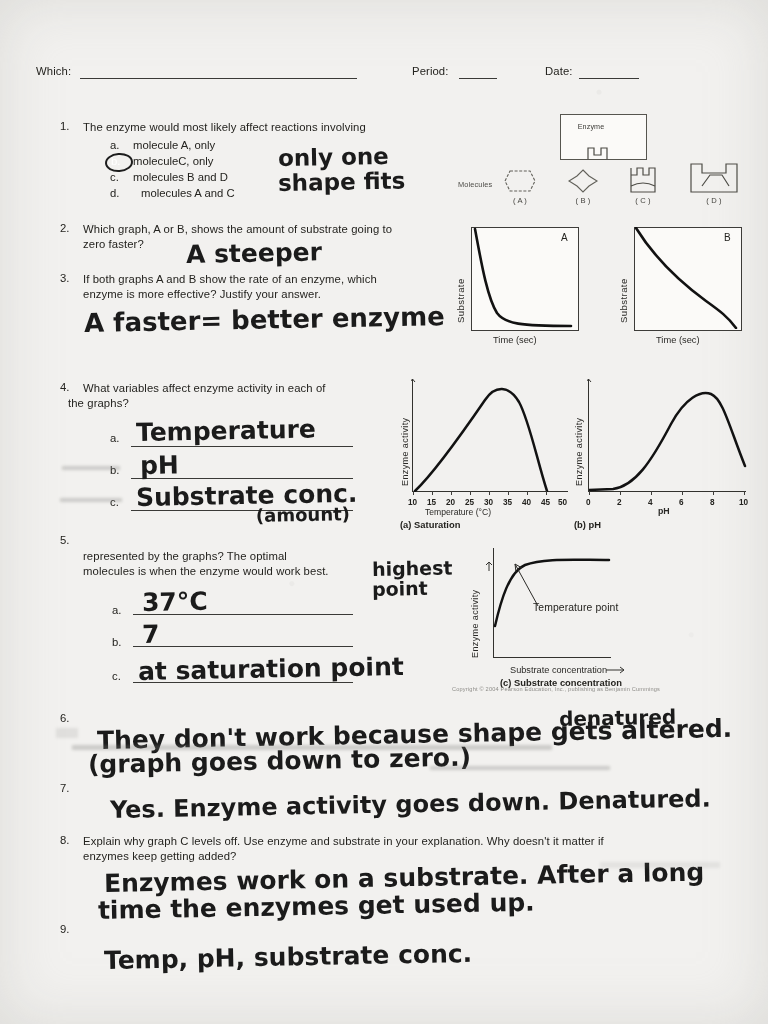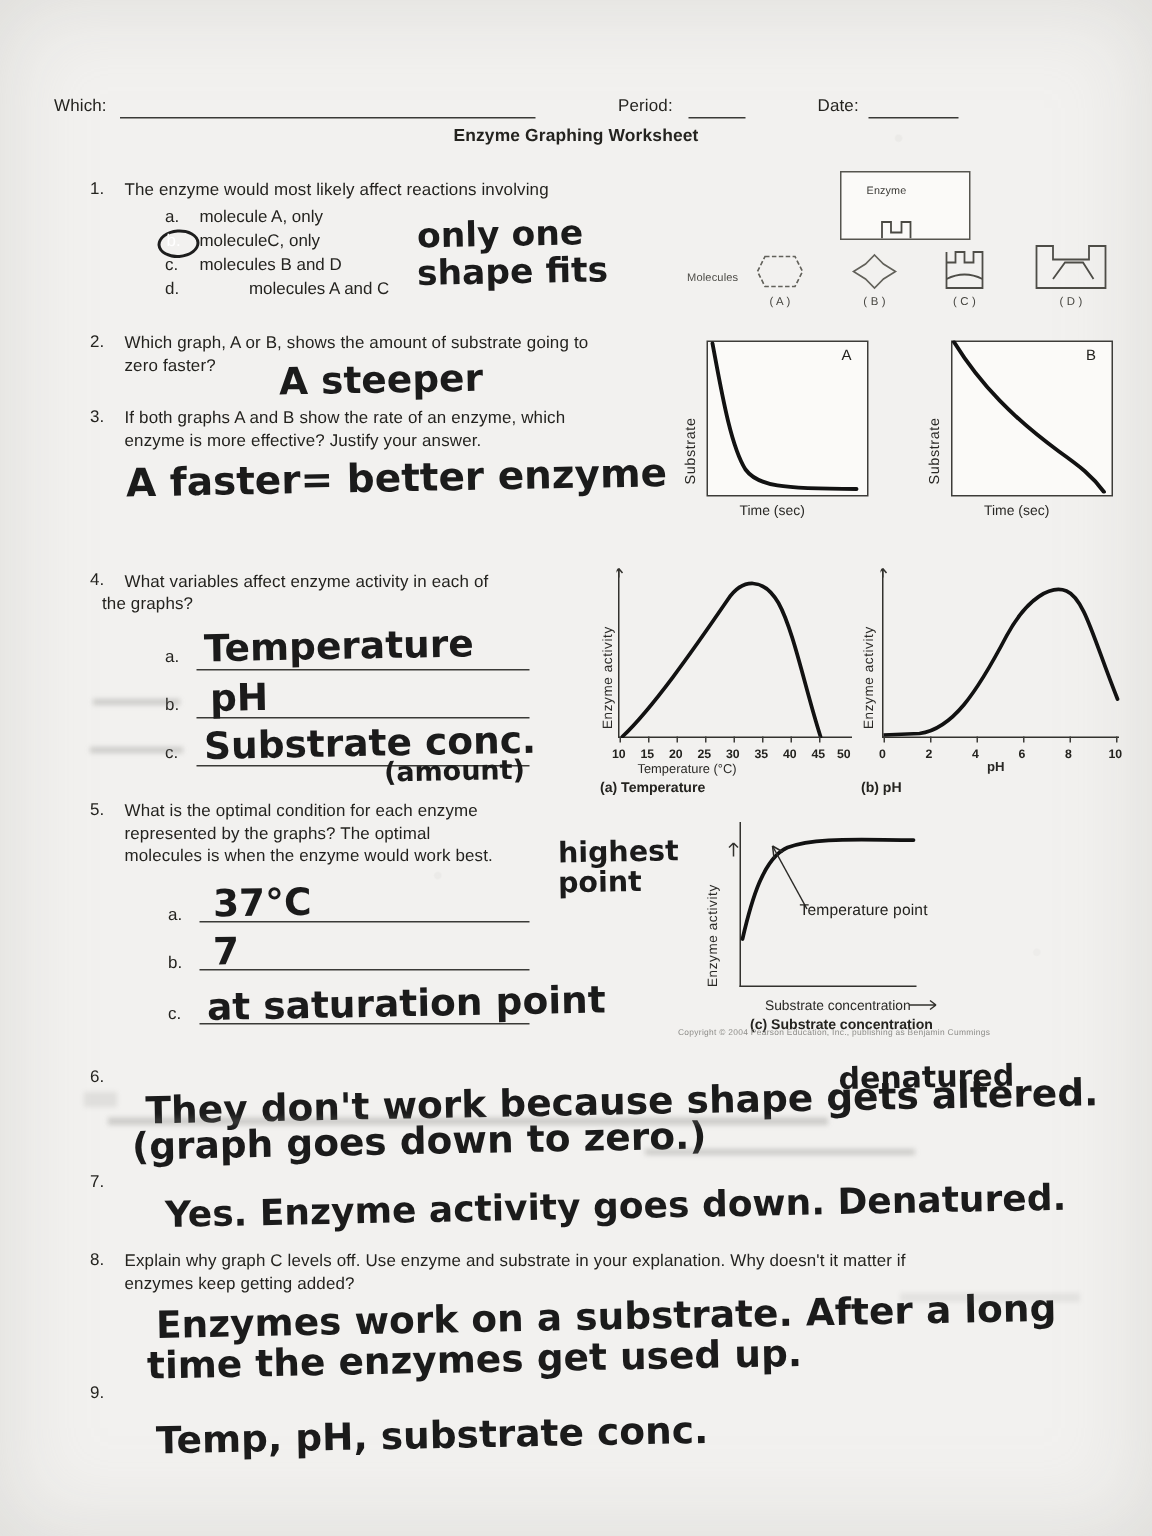--- a/index.html
+++ b/index.html
@@ -47,37 +47,36 @@
 
   <div class="abs prt" style="left:36px;top:64px;">Which:</div>
   <div class="rule" style="left:80px;top:78px;width:277px;"></div>
 
   <div class="abs prt" style="left:412px;top:64px;">Period:</div>
   <div class="rule" style="left:459px;top:78px;width:38px;"></div>
 
   <div class="abs prt" style="left:545px;top:64px;">Date:</div>
   <div class="rule" style="left:579px;top:78px;width:60px;"></div>
 
-  <div class="abs prt prt-b" style="left:0;top:84px;width:768px;text-align:center;font-size:11.6px;">Enzyme Graphing Worksheet</div>
 
   <div class="qnum" style="left:60px;top:120px;">1.</div>
   <div class="abs prt" style="left:83px;top:120px;width:340px;">The enzyme would most likely affect reactions involving</div>
 
   <div class="opt" style="left:110px;top:139px;">a.</div>
   <div class="opt" style="left:133px;top:139px;">molecule A, only</div>
 
   <div class="circ" style="left:105px;top:153px;"></div>
   <div class="opt" style="left:111px;top:155px;color:#fff;z-index:3;">b.</div>
   <div class="opt" style="left:133px;top:155px;">moleculeC, only</div>
 
   <div class="opt" style="left:110px;top:171px;">c.</div>
   <div class="opt" style="left:133px;top:171px;">molecules B and D</div>
 
   <div class="opt" style="left:110px;top:187px;">d.</div>
-  <div class="opt" style="left:143px;top:187px;padding-left:23px;">molecules A and C</div>
+  <div class="opt" style="left:118px;top:187px;padding-left:23px;">molecules A and C</div>
 
   <div class="abs hw" style="left:278px;top:145px;font-size:23px;">only one</div>
   <div class="abs hw" style="left:278px;top:170px;font-size:23px;">shape fits</div>
 
   <div class="abs" style="left:455px;top:110px;width:300px;height:105px;">
     <div class="abs" style="left:105px;top:4px;width:85px;height:44px;border:1.1px solid #56554f;background:#fbfaf8;"></div>
     <div class="abs prt" style="left:105px;top:10px;width:62px;text-align:center;font-size:7.2px;color:#3a3935;">Enzyme</div>
     <svg class="abs" style="left:105px;top:30px;" width="85" height="19">
       <path d="M28 19 L28 8 L34 8 L34 15 L41 15 L41 8 L47 8 L47 19" fill="none" stroke="#4a4943" stroke-width="1.2"></path>
     </svg>
@@ -178,21 +177,21 @@
     <div class="tnum" style="left:10px;top:120px;">10</div>
     <div class="tnum" style="left:29px;top:120px;">15</div>
     <div class="tnum" style="left:48px;top:120px;">20</div>
     <div class="tnum" style="left:67px;top:120px;">25</div>
     <div class="tnum" style="left:86px;top:120px;">30</div>
     <div class="tnum" style="left:105px;top:120px;">35</div>
     <div class="tnum" style="left:124px;top:120px;">40</div>
     <div class="tnum" style="left:143px;top:120px;">45</div>
     <div class="tnum" style="left:160px;top:120px;">50</div>
     <div class="axlab" style="left:27px;top:129px;font-size:8.6px;">Temperature (°C)</div>
-    <div class="cap" style="left:2px;top:141px;">(a) Temperature</div>
+    <div class="cap" style="left:2px;top:141px;">(a) Saturation</div>
   </div>
 
   <div class="abs" style="left:572px;top:378px;width:188px;height:150px;">
     <div class="vlab" style="left:2px;top:12px;height:96px;font-size:9px;">Enzyme activity</div>
     <div class="abs" style="left:16px;top:2px;width:1.2px;height:112px;background:#33322e;"></div>
     <svg class="abs" style="left:15px;top:0px;" width="9" height="9">
       <path d="M1.5 7 L1.5 1 M1.5 1 L-1 4 M1.5 1 L4 4" stroke="#33322e" stroke-width="1" fill="none"></path>
     </svg>
     <div class="abs" style="left:16px;top:113px;width:158px;height:1.2px;background:#33322e;"></div>
     <svg class="abs" style="left:17px;top:2px;" width="158" height="112">
@@ -208,21 +207,20 @@
     <div class="tnum" style="left:45px;top:120px;">2</div>
     <div class="tnum" style="left:76px;top:120px;">4</div>
     <div class="tnum" style="left:107px;top:120px;">6</div>
     <div class="tnum" style="left:138px;top:120px;">8</div>
     <div class="tnum" style="left:167px;top:120px;">10</div>
     <div class="axlab" style="left:86px;top:128px;font-size:8.8px;font-weight:bold;">pH</div>
     <div class="cap" style="left:2px;top:141px;">(b) pH</div>
   </div>
 
   <div class="qnum" style="left:60px;top:534px;">5.</div>
-  <div class="abs prt" style="left:83px;top:534px;width:290px;">What is the optimal condition for each enzyme</div>
   <div class="abs prt" style="left:83px;top:549px;">represented by the graphs?  The optimal</div>
   <div class="abs prt" style="left:83px;top:564px;">molecules is when the enzyme would work best.</div>
   <div class="abs hw" style="left:372px;top:558px;font-size:19px;">highest</div>
   <div class="abs hw" style="left:372px;top:578px;font-size:19px;">point</div>
 
   <div class="opt" style="left:112px;top:604px;">a.</div>
   <div class="rule" style="left:133px;top:614px;width:220px;"></div>
   <div class="abs hw" style="left:142px;top:588px;font-size:25px;">37°C</div>
 
   <div class="opt" style="left:112px;top:636px;">b.</div>

